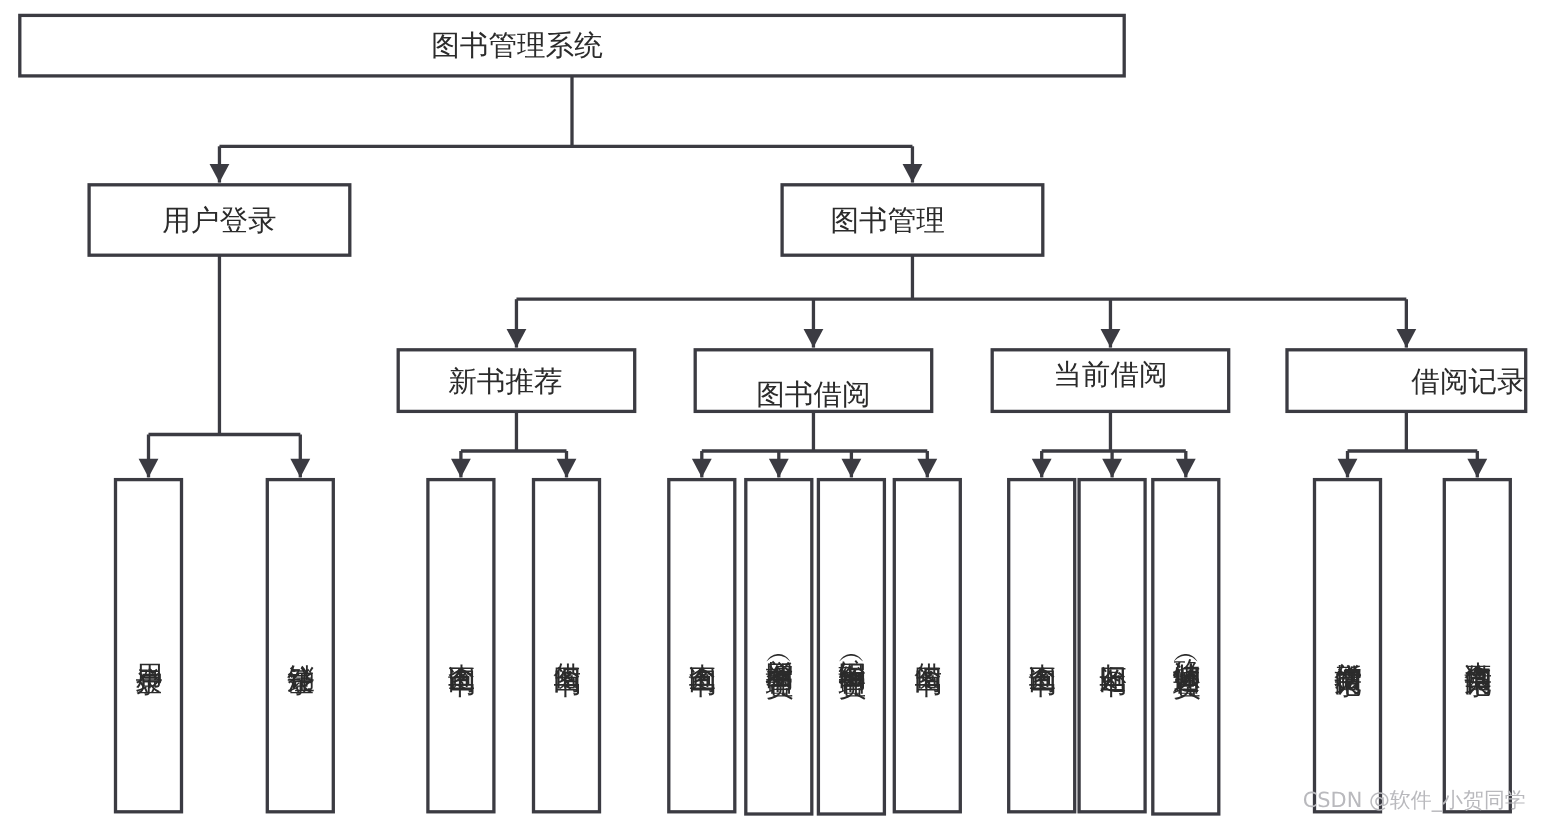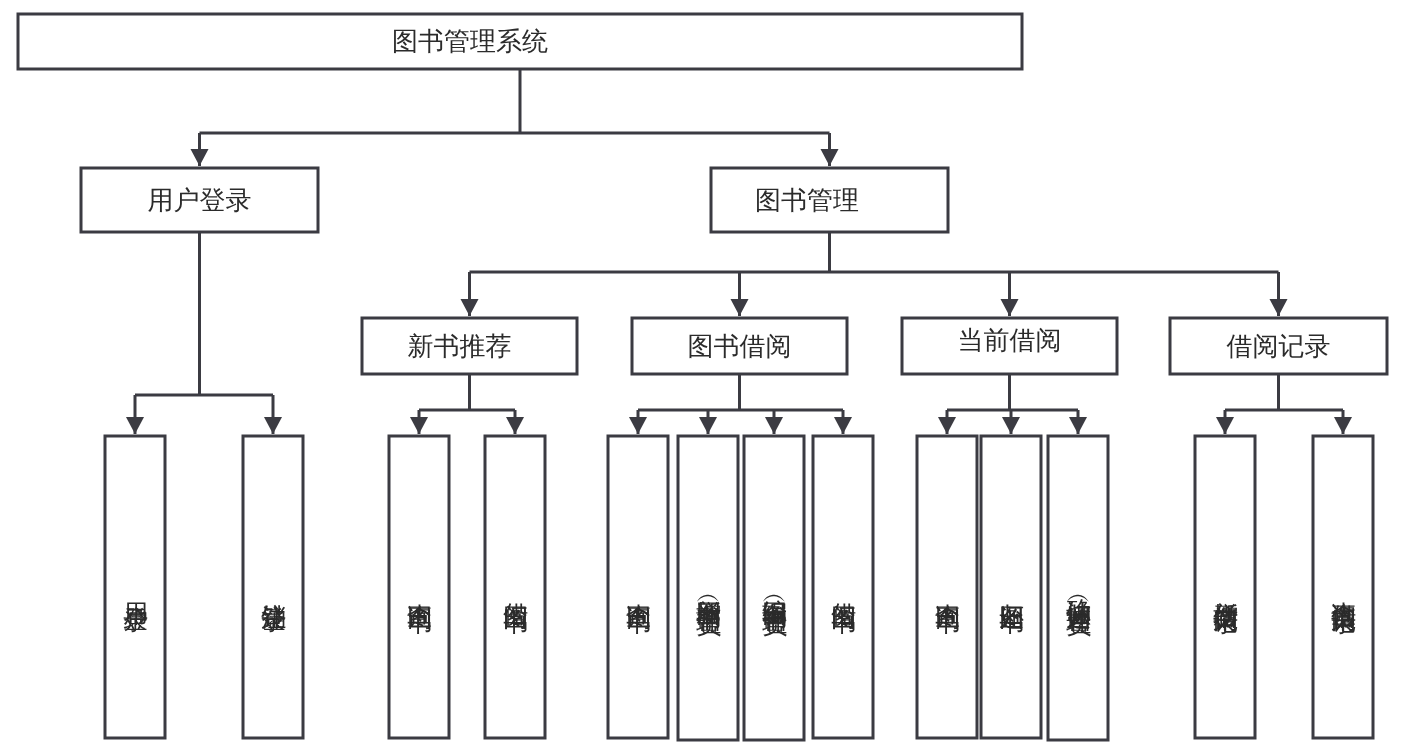--- a/index.html
+++ b/index.html
@@ -169,27 +169,27 @@
       </div>
       <div class="hlabel-wrap" style="left: 81px; top: 168px; width: 237px; height: 64px;">
         <div class="hlabel-text">用户登录</div>
       </div>
       <div class="hlabel-wrap" style="left: 711px; top: 168px; width: 192px; height: 64px;">
         <div class="hlabel-text">图书管理</div>
       </div>
       <div class="hlabel-wrap" style="left: 362px; top: 318px; width: 195px; height: 56px;">
         <div class="hlabel-text">新书推荐</div>
       </div>
-      <div class="hlabel-wrap" style="left: 632px; top: 318px; width: 215px; height: 56px;">
+      <div class="hlabel-wrap" style="left: 632px; top: 330px; width: 215px; height: 56px;">
         <div class="hlabel-text">图书借阅</div>
       </div>
       <div class="hlabel-wrap" style="left: 902px; top: 318px; width: 215px; height: 44px;">
         <div class="hlabel-text">当前借阅</div>
       </div>
-      <div class="hlabel-wrap" style="left: 1170px; top: 318px; width: 217px; height: 56px;">
+      <div class="hlabel-wrap" style="left: 1170px; top: 318px; width: 217px; height: 56px; justify-content: flex-end;">
         <div class="hlabel-text">借阅记录</div>
       </div>
       <div class="vlabel-wrap" style="left: 105px; top: 436px; width: 60px; height: 302px;">
         <div class="vlabel-text">用户登录</div>
       </div>
       <div class="vlabel-wrap" style="left: 243px; top: 436px; width: 60px; height: 302px;">
         <div class="vlabel-text">注销登录</div>
       </div>
       <div class="vlabel-wrap" style="left: 389px; top: 436px; width: 60px; height: 302px;">
         <div class="vlabel-text">查询图书</div>
@@ -219,14 +219,15 @@
         <div class="vlabel-text">确认归还（管理员）</div>
       </div>
       <div class="vlabel-wrap" style="left: 1195px; top: 436px; width: 60px; height: 302px;">
         <div class="vlabel-text">新增借阅记录</div>
       </div>
       <div class="vlabel-wrap" style="left: 1313px; top: 436px; width: 60px; height: 302px;">
         <div class="vlabel-text">查询借阅记录</div>
       </div>
     </div>
 
+  <div class="watermark">CSDN @软件_小贺同学</div>
 
 </div>
 
 </body></html>

